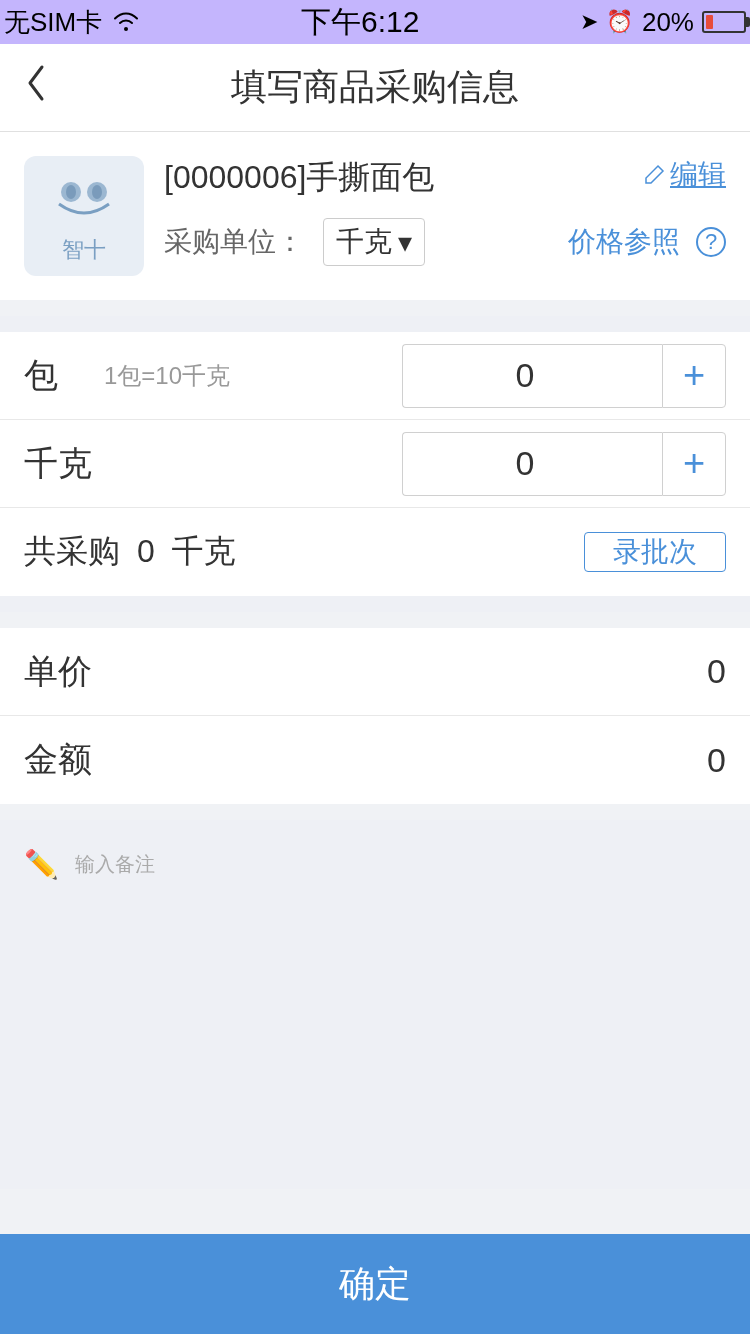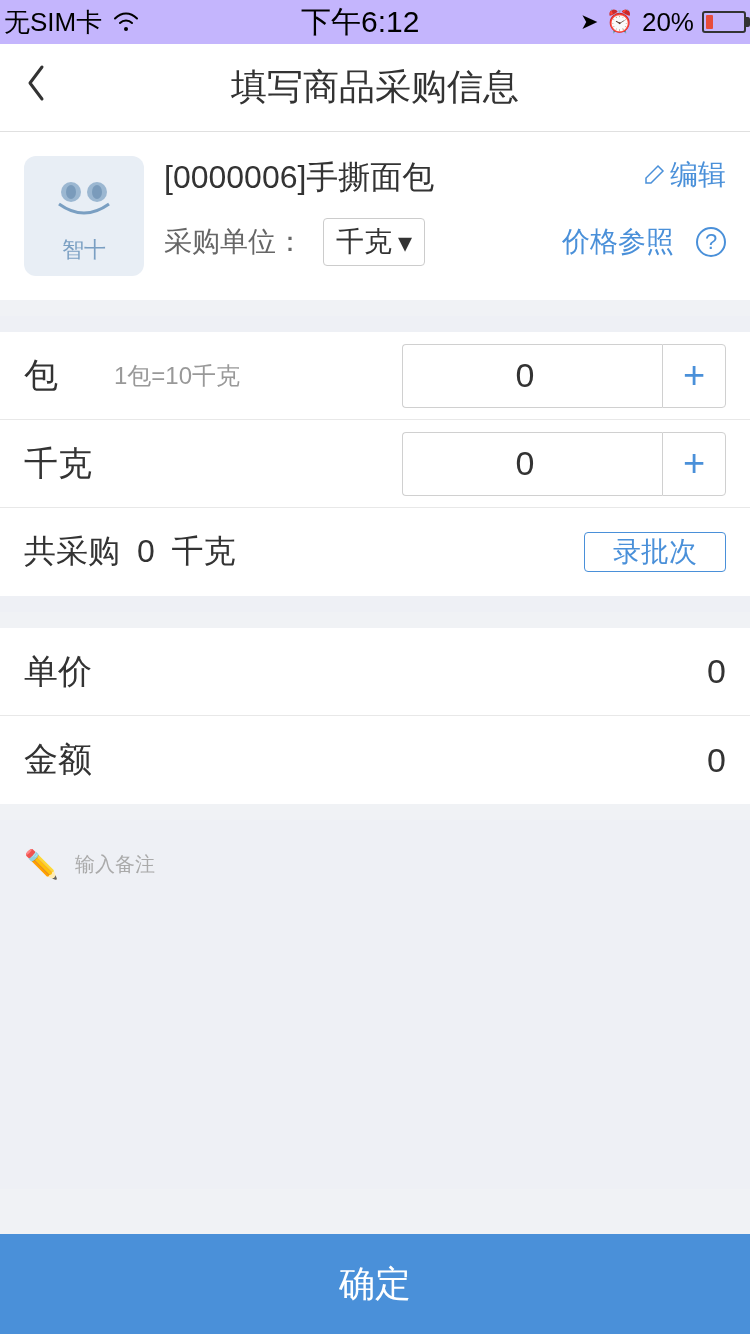--- a/index.html
+++ b/index.html
@@ -120,20 +120,21 @@
       color: #333;
       font-weight: 500;
     }
     .edit-btn {
       color: #4a90d9;
       font-size: 28px;
       display: flex;
       align-items: center;
       gap: 4px;
       cursor: pointer;
+      text-decoration: underline;
     }
     .product-unit-row {
       display: flex;
       align-items: center;
       justify-content: space-between;
     }
     .unit-label { font-size: 28px; color: #666; }
     .unit-select {
       display: inline-flex;
       align-items: center;
@@ -144,21 +145,21 @@
       color: #333;
       gap: 6px;
       cursor: pointer;
       margin-left: 10px;
     }
     .price-ref {
       color: #4a90d9;
       font-size: 28px;
       display: flex;
       align-items: center;
-      gap: 22px;
+      gap: 16px;
       cursor: pointer;
       text-align: right;
     }
     .price-ref-q {
       width: 30px; height: 30px;
       border-radius: 50%;
       border: 2px solid #4a90d9;
       display: inline-flex;
       align-items: center;
       justify-content: center;
@@ -186,21 +187,20 @@
       border-bottom: 1px solid #e8e8e8;
     }
     .input-row-label {
       font-size: 34px;
       color: #333;
       min-width: 80px;
     }
     .input-row-sublabel {
       font-size: 24px;
       color: #999;
-      margin-left: 10px;
       flex: 1;
     }
     .input-row-right {
       display: flex;
       align-items: center;
       gap: 0;
       margin-left: auto;
     }
     .qty-input {
       width: 260px;

